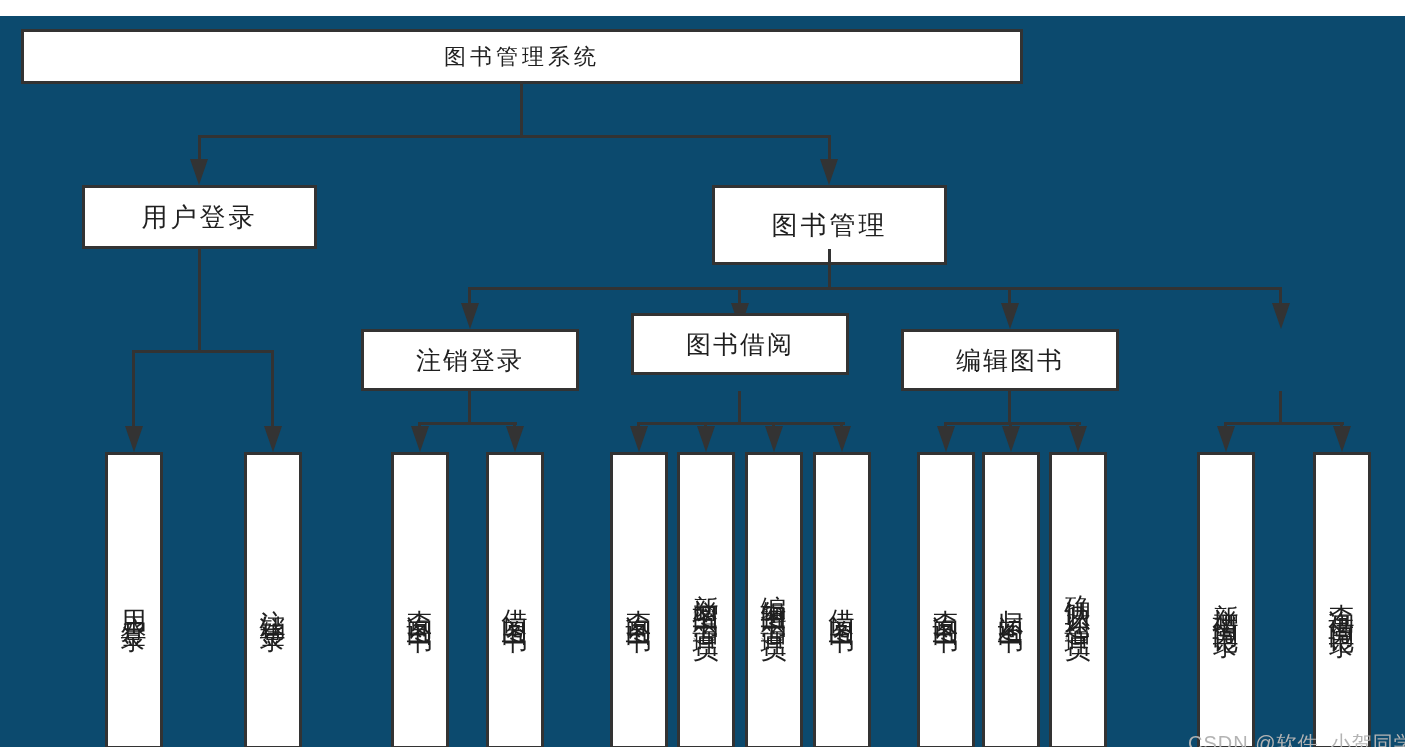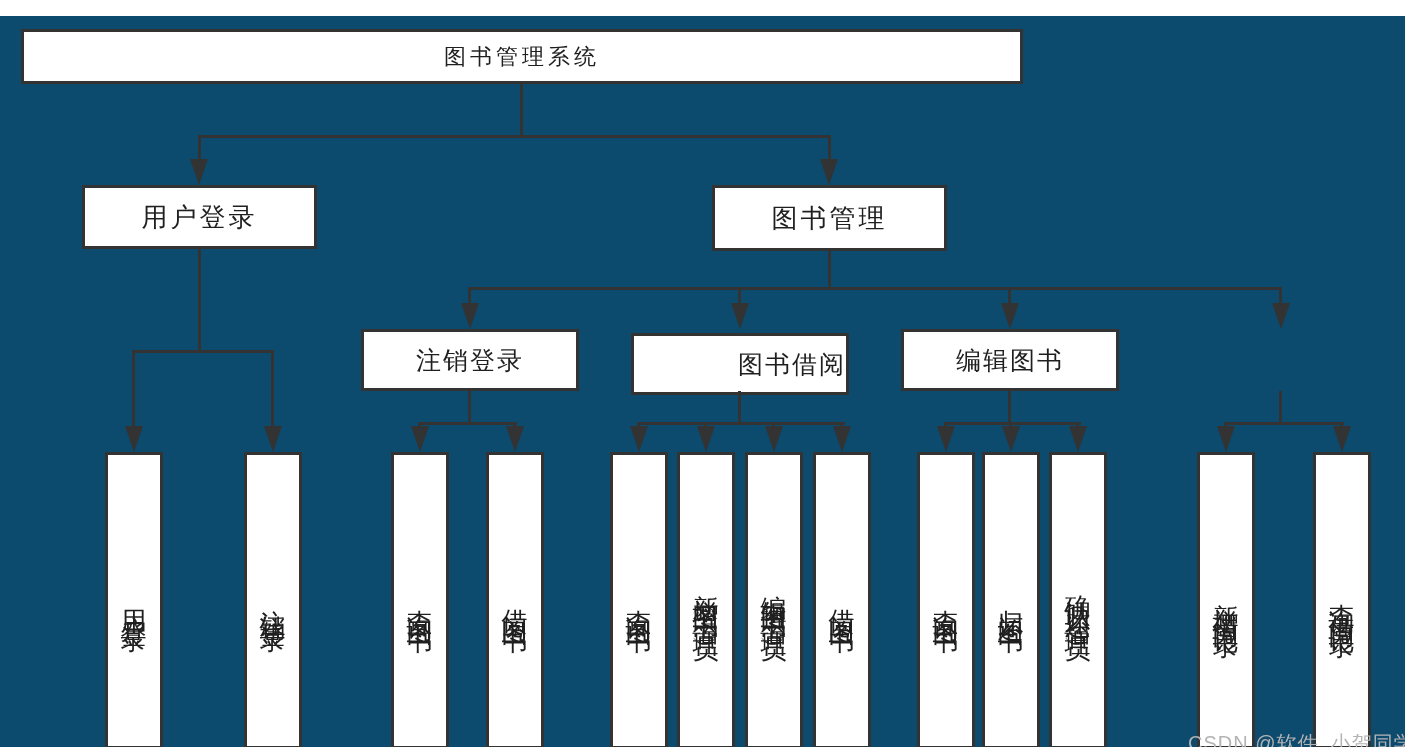--- a/index.html
+++ b/index.html
@@ -37,21 +37,21 @@
   <div class="vline" style="left:520px;top:68px;height:52px;"></div>
   <div class="hline" style="left:198px;top:119px;width:633px;"></div>
   <div class="vline" style="left:198px;top:119px;height:30px;"></div>
   <div class="arrow" style="left:190px;top:143px;"></div>
   <div class="vline" style="left:828px;top:119px;height:30px;"></div>
   <div class="arrow" style="left:820px;top:143px;"></div>
 
   <div class="node l2-node" style="left:82px;top:169px;width:235px;height:64px;">
     <span>用户登录</span>
   </div>
-  <div class="node l2-node" style="left:712px;top:169px;width:235px;height:66px;">
+  <div class="node l2-node" style="left:712px;top:169px;width:235px;height:80px;">
     <span>图书管理</span>
   </div>
 
   <div class="vline" style="left:198px;top:233px;height:104px;"></div>
   <div class="hline" style="left:132px;top:334px;width:142px;"></div>
   <div class="vline" style="left:132px;top:334px;height:80px;"></div>
   <div class="arrow" style="left:125px;top:410px;"></div>
   <div class="vline" style="left:271px;top:334px;height:80px;"></div>
   <div class="arrow" style="left:264px;top:410px;"></div>
 
@@ -62,21 +62,21 @@
   <div class="vline" style="left:738px;top:271px;height:20px;"></div>
   <div class="arrow" style="left:731px;top:287px;"></div>
   <div class="vline" style="left:1008px;top:271px;height:20px;"></div>
   <div class="arrow" style="left:1001px;top:287px;"></div>
   <div class="vline" style="left:1279px;top:271px;height:20px;"></div>
   <div class="arrow" style="left:1272px;top:287px;"></div>
 
   <div class="node l3-node" style="left:361px;top:313px;width:218px;height:62px;">
     <span>注销登录</span>
   </div>
-  <div class="node l3-node" style="left:631px;top:317px;width:218px;height:62px;justify-content:flex-end;">
+  <div class="node l3-node" style="left:631px;top:297px;width:218px;height:62px;">
     <span>图书借阅</span>
   </div>
   <div class="node l3-node" style="left:901px;top:313px;width:218px;height:62px;">
     <span>编辑图书</span>
   </div>
 
   <div class="vline" style="left:468px;top:375px;height:34px;"></div>
   <div class="hline" style="left:418px;top:406px;width:99px;"></div>
   <div class="vline" style="left:418px;top:406px;height:10px;"></div>
   <div class="arrow" style="left:411px;top:410px;"></div>

